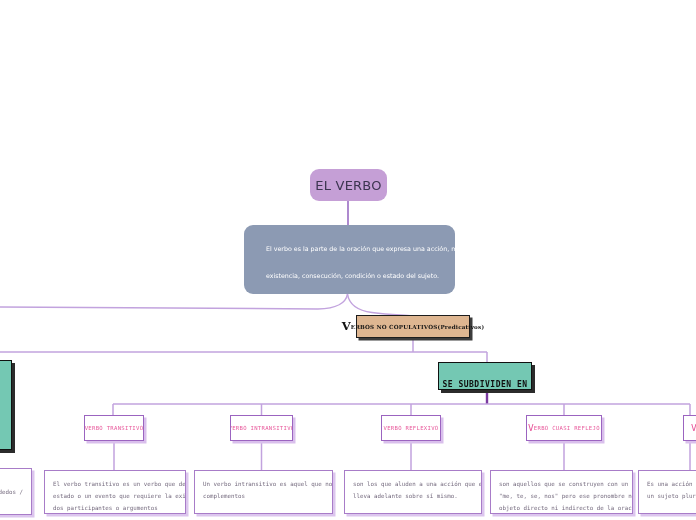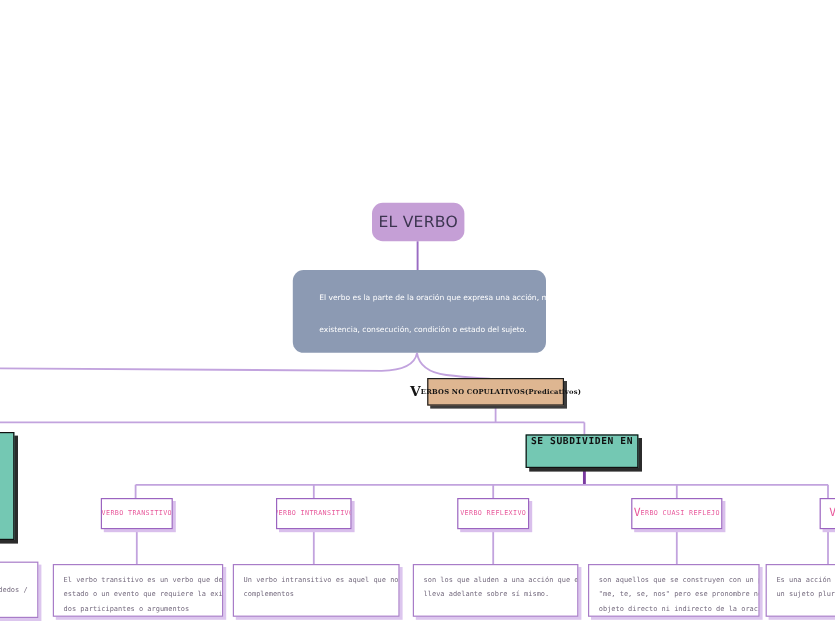--- a/index.html
+++ b/index.html
@@ -39,21 +39,21 @@
   .tanbox .cap{font-size:11.5px;line-height:1;}
   .tanbox .rest{font-size:5.6px;letter-spacing:0.2px;}
 
   
   .tealbox{
     background:#74c8b3;border:1.3px solid #111111;
     box-shadow:3px 3px 0 #2b2b2b;cursor:pointer;
   }
   .teal-main{
     left:438px;top:362px;width:94px;height:28px;
-    display:flex;align-items:flex-start;justify-content:center;
+    display:flex;align-items:flex-end;justify-content:center;
     font-family:"DejaVu Sans Mono",monospace;font-weight:bold;
     font-size:8px;letter-spacing:0.5px;color:#101010;white-space:nowrap;
   }
   .teal-left{left:-32px;top:360px;width:44px;height:90px;}
 
   
   .typebox{
     top:415px;height:26px;background:#ffffff;
     border:1.4px solid #9b64c0;box-shadow:2.5px 2.5px 0 #d9bfec;
     display:flex;align-items:center;justify-content:center;

